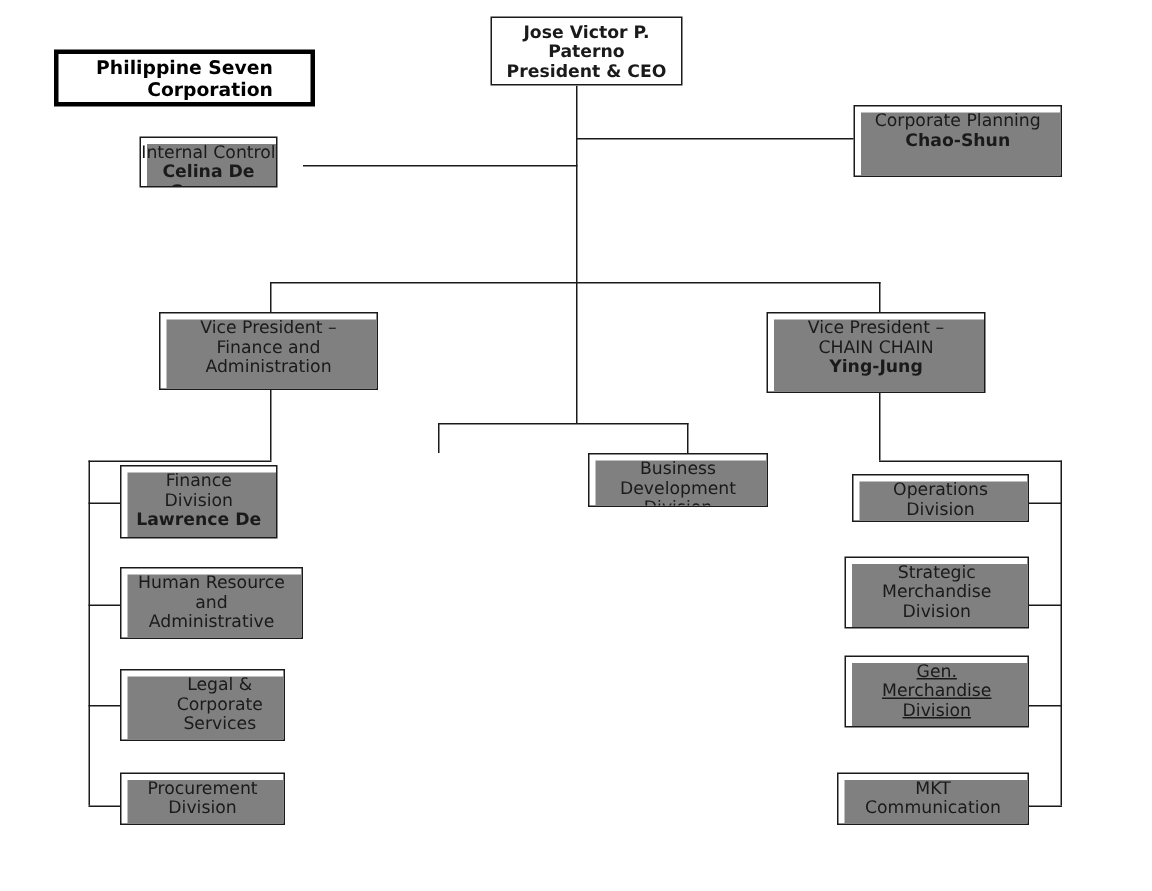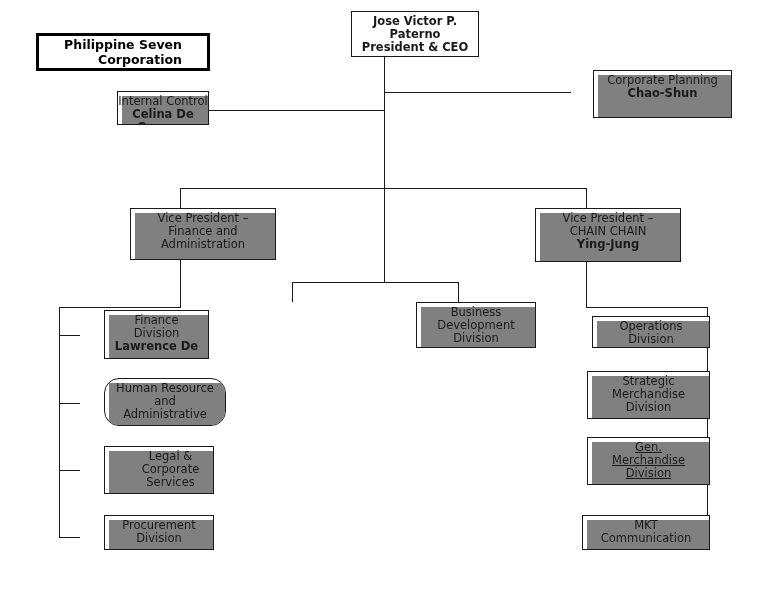--- a/index.html
+++ b/index.html
@@ -30,21 +30,20 @@
     box-sizing: border-box;
     background: #ffffff;
     border: 1px solid #1a1a1a;
     color: #1a1a1a;
     text-align: center;
     line-height: 1.12;
     font-size: 11.5px;
     display: block;
     overflow: hidden;
     z-index: 3;
-    margin-left: 24px;
   }
   
   .node.shadow::after {
     content: "";
     position: absolute;
     left: 4px;
     top: 4px;
     width: 100%;
     height: 100%;
     background: #808080;
@@ -152,37 +151,37 @@
 
   <div class="node shadow" style="left:511px; top:208px; width:146px; height:54px;">
     <div class="pad">
       <span class="ln">Vice President –</span>
       <span class="ln">CHAIN CHAIN</span>
       <span class="ln b">Ying-Jung</span>
     </div>
   </div>
 
 
-  <div class="node shadow" style="left:392px; top:302px; width:120px; height:46px;">
+  <div class="node shadow" style="left:392px; top:302px; width:120px; height:36px;">
     <div class="pad">
       <span class="ln">Business</span>
       <span class="ln">Development</span>
       <span class="ln">Division</span>
     </div>
   </div>
 
   <div class="node shadow" style="left:80px; top:310px; width:105px; height:49px;">
     <div class="pad">
       <span class="ln">Finance</span>
       <span class="ln">Division</span>
       <span class="ln b">Lawrence De</span>
     </div>
   </div>
 
-  <div class="node shadow" style="left:80px; top:378px; width:122px; height:48px;border-radius:15px;">
+  <div class="node shadow" style="left:80px; top:378px; width:122px; height:48px;">
     <div class="pad">
       <span class="ln">Human Resource</span>
       <span class="ln">and</span>
       <span class="ln">Administrative</span>
     </div>
   </div>
 
   <div class="node shadow" style="left:80px; top:446px; width:110px; height:48px;padding-left:23px;">
     <div class="pad">
       <span class="ln">Legal &amp;</span>

